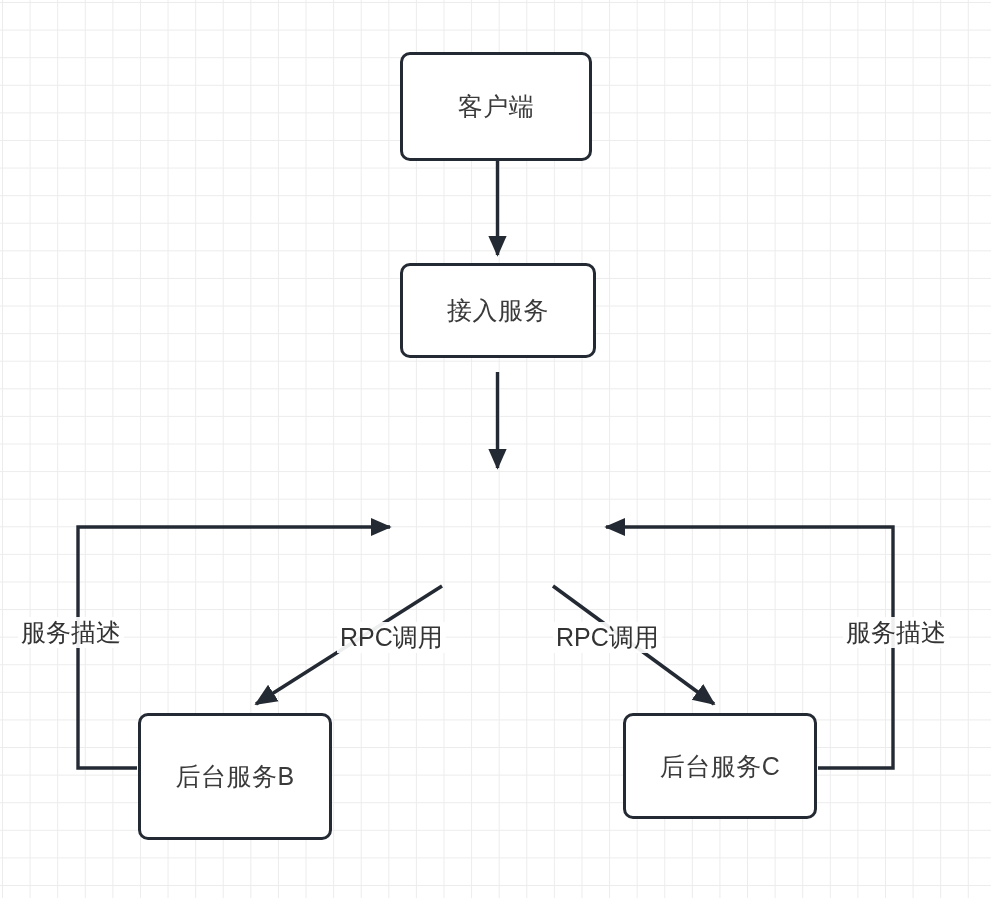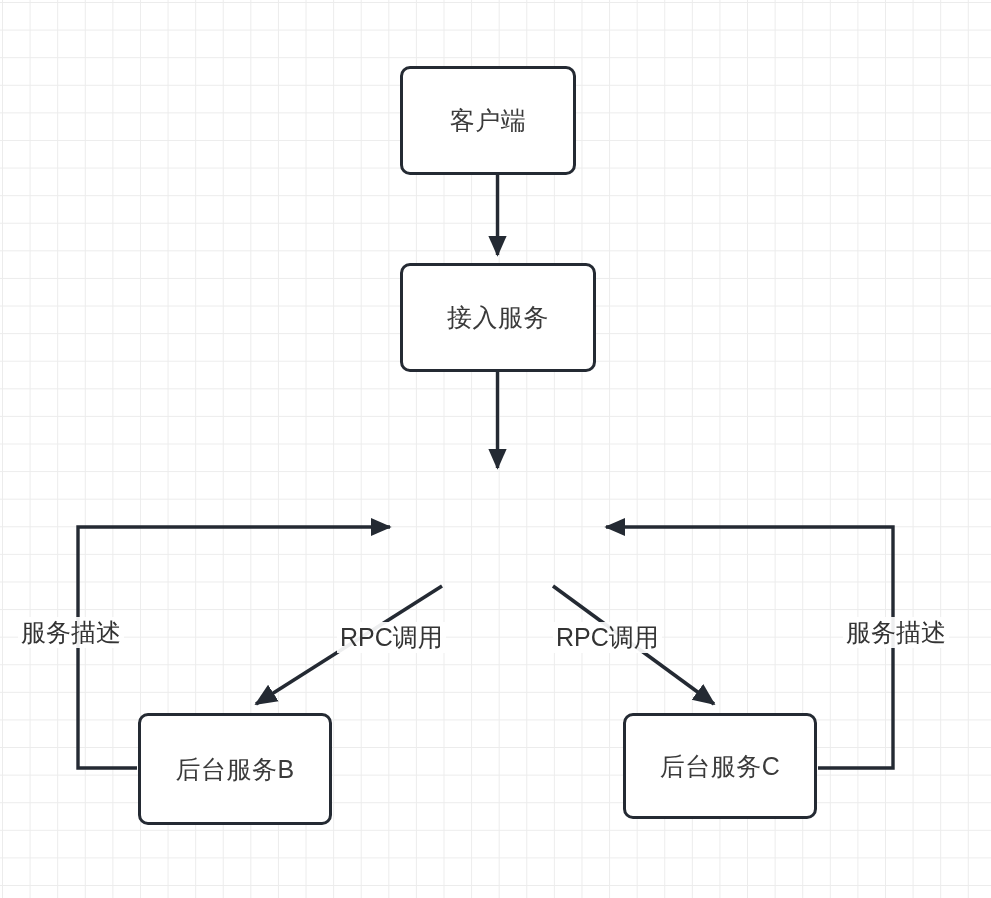--- a/index.html
+++ b/index.html
@@ -69,30 +69,30 @@
 
     <path d="M 442 586 L 256 704" fill="none" stroke="#242a33" stroke-width="3.6" marker-end="url(#arrow)"></path>
 
     <path d="M 553 586 L 714 704" fill="none" stroke="#242a33" stroke-width="3.6" marker-end="url(#arrow)"></path>
 
     <path d="M 137 768 L 78 768 L 78 527 L 390 527" fill="none" stroke="#242a33" stroke-width="3.4" stroke-linejoin="miter" marker-end="url(#arrow)"></path>
 
     <path d="M 818 768 L 893 768 L 893 527 L 606 527" fill="none" stroke="#242a33" stroke-width="3.4" stroke-linejoin="miter" marker-end="url(#arrow)"></path>
   </svg>
 
-  <div class="node" style="left:400px; top:66px; width:176px; height:109px;">
+  <div class="node" style="left:400px; top:52px; width:192px; height:109px;">
     <span>客户端</span>
   </div>
 
-  <div class="node" style="left:400px; top:263px; width:196px; height:109px;justify-content:center;">
+  <div class="node" style="left:400px; top:263px; width:196px; height:95px;justify-content:center;">
     <span>接入服务</span>
   </div>
 
 
-  <div class="node" style="left:138px; top:713px; width:194px; height:112px;border-radius:10px;">
+  <div class="node" style="left:138px; top:713px; width:194px; height:127px;border-radius:10px;">
     <span>后台服务B</span>
   </div>
 
   <div class="node" style="left:623px; top:713px; width:194px; height:106px;text-align:right;">
     <span>后台服务C</span>
   </div>
 
   <div class="edge-label" style="left:18px; top:617px;">服务描述</div>
 
   <div class="edge-label" style="left:337px; top:622px;">RPC调用</div>

